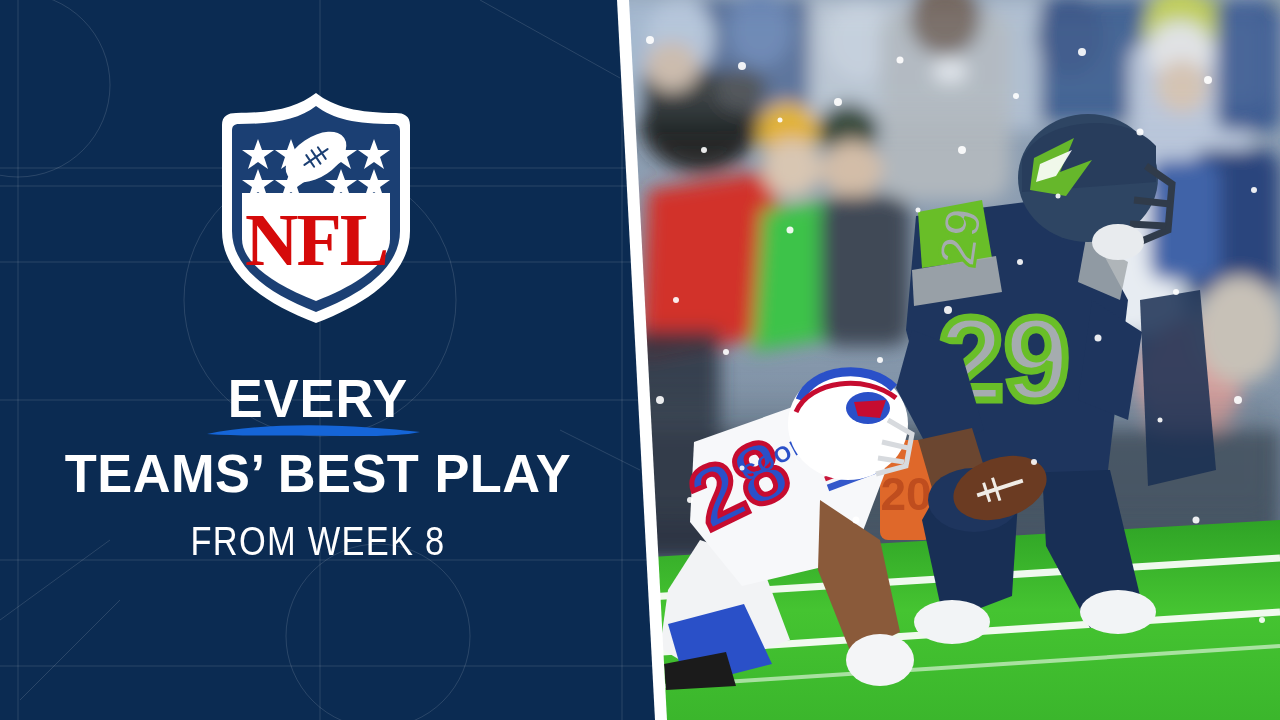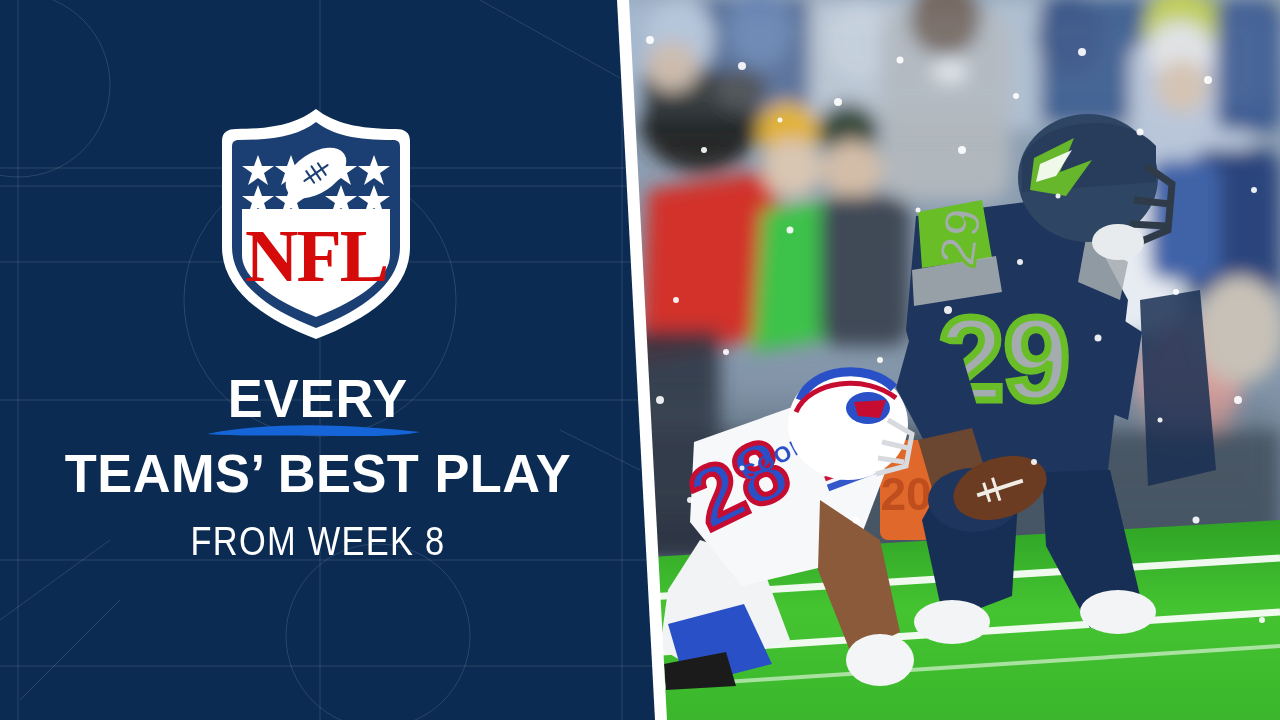--- a/index.html
+++ b/index.html
@@ -16,21 +16,21 @@
   
   .left-panel {
     position:absolute; left:0; top:0; width:668px; height:720px;
     background:#0b2b52;
     overflow:hidden;
   }
   .bg-lines { position:absolute; inset:0; opacity:1; }
 
   
   .shield-wrap {
-    position:absolute; left:212px; top:105px;
+    position:absolute; left:212px; top:89px;
     width:208px; height:238px;
   }
   .shield-wrap svg { width:100%; height:100%; display:block; }
 
   
   .title-block {
     position:absolute; left:0; top:370px; width:636px;
     text-align:center;
   }
   .line-every {

